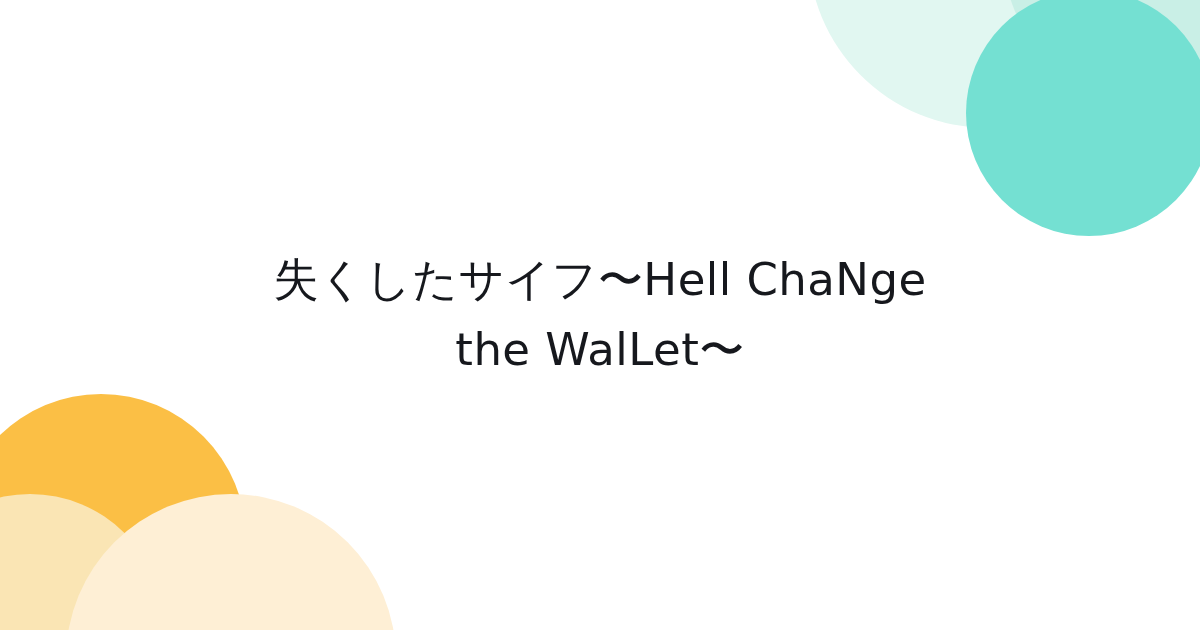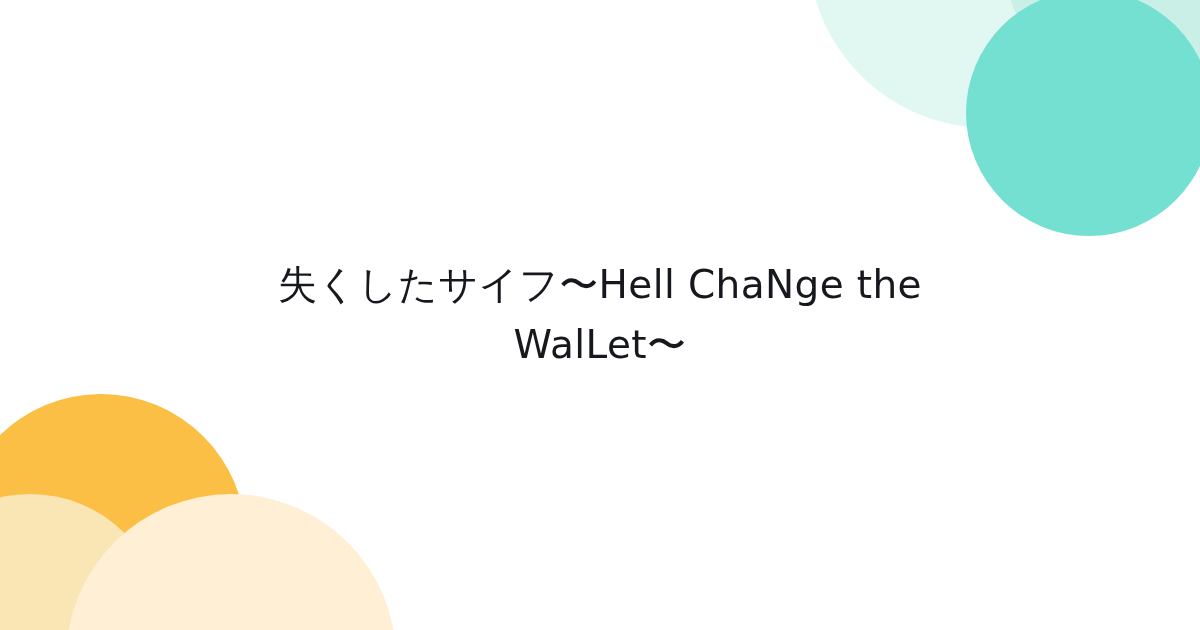--- a/index.html
+++ b/index.html
@@ -64,21 +64,21 @@
     left: 0; right: 0;
     top: 0; bottom: 0;
     display: flex;
     align-items: center;
     justify-content: center;
     padding: 0 130px;
     box-sizing: border-box;
   }
   #page-title {
     margin: 0;
-    font-size: 39px;
+    font-size: 45px;
     line-height: 1.55;
     font-weight: 500;
     letter-spacing: 0.01em;
     color: #16181d;
     text-align: center;
     max-width: 700px;
     word-break: break-word;
   }
 </style>
 </head>

